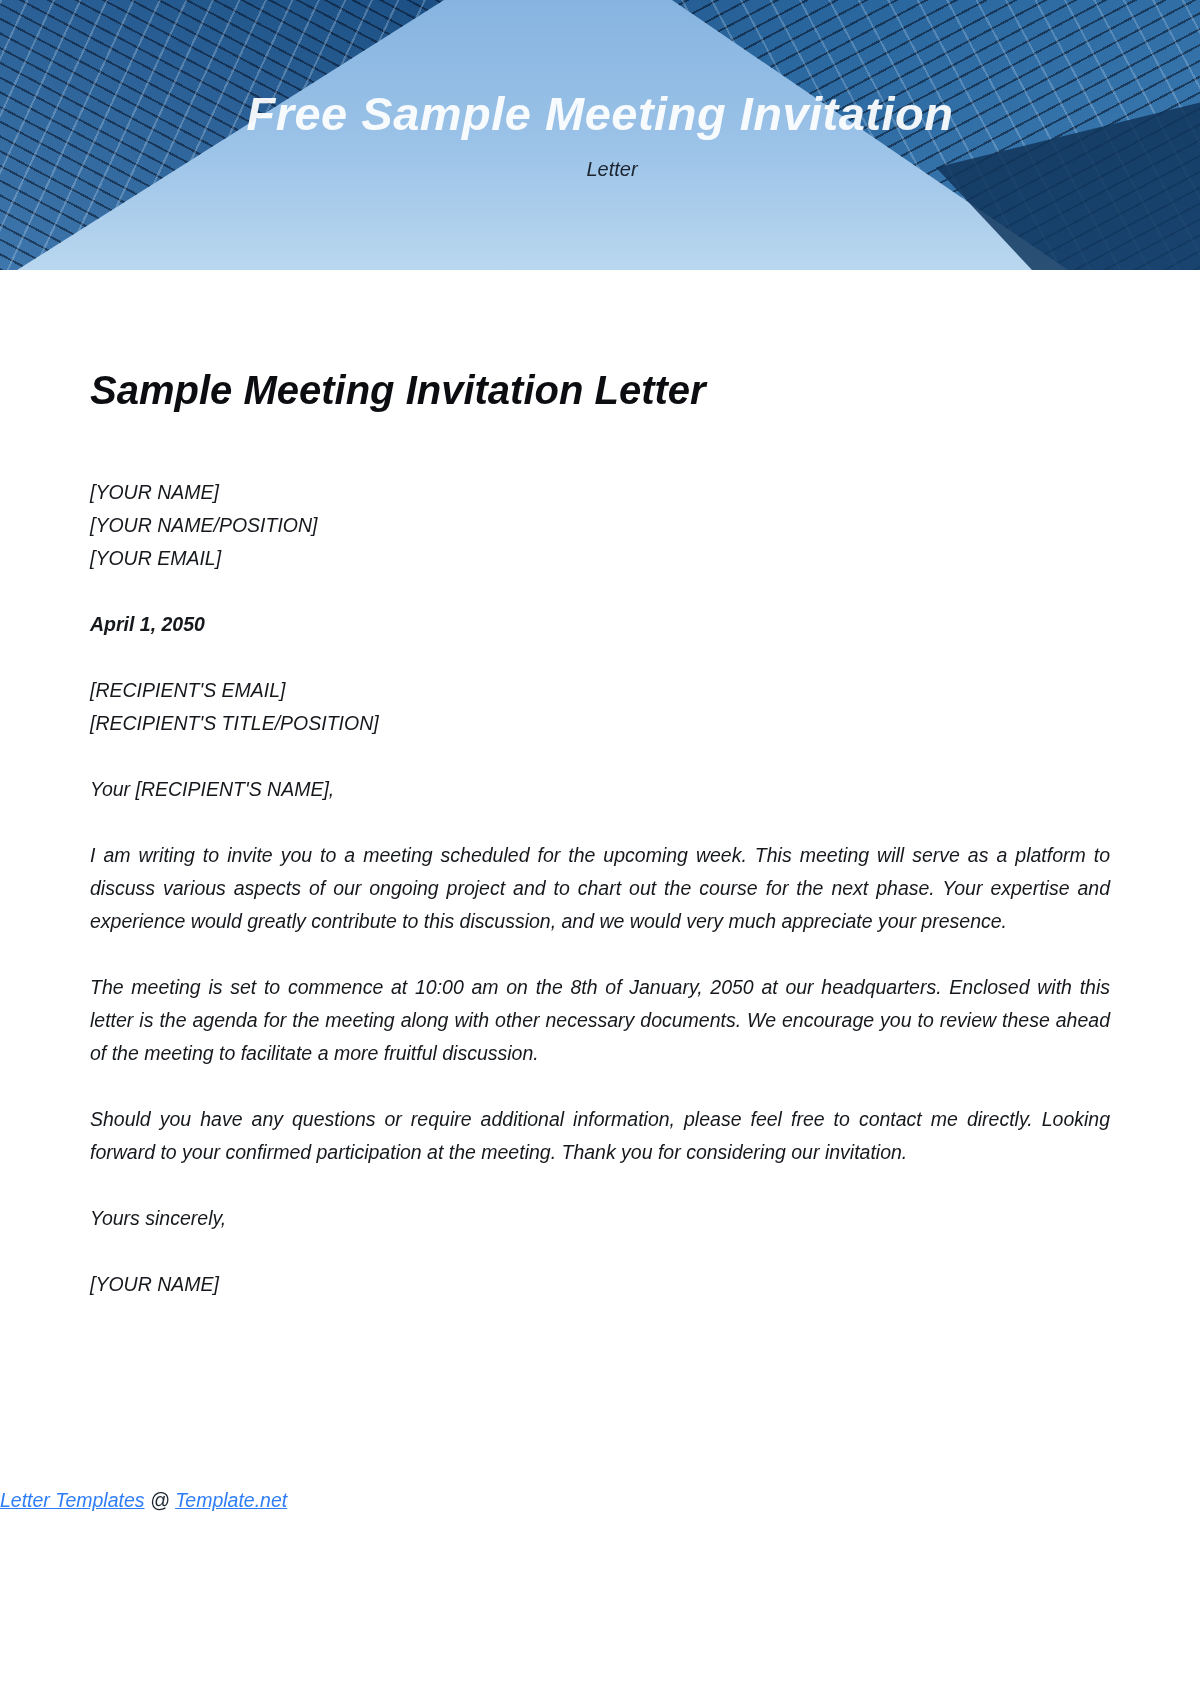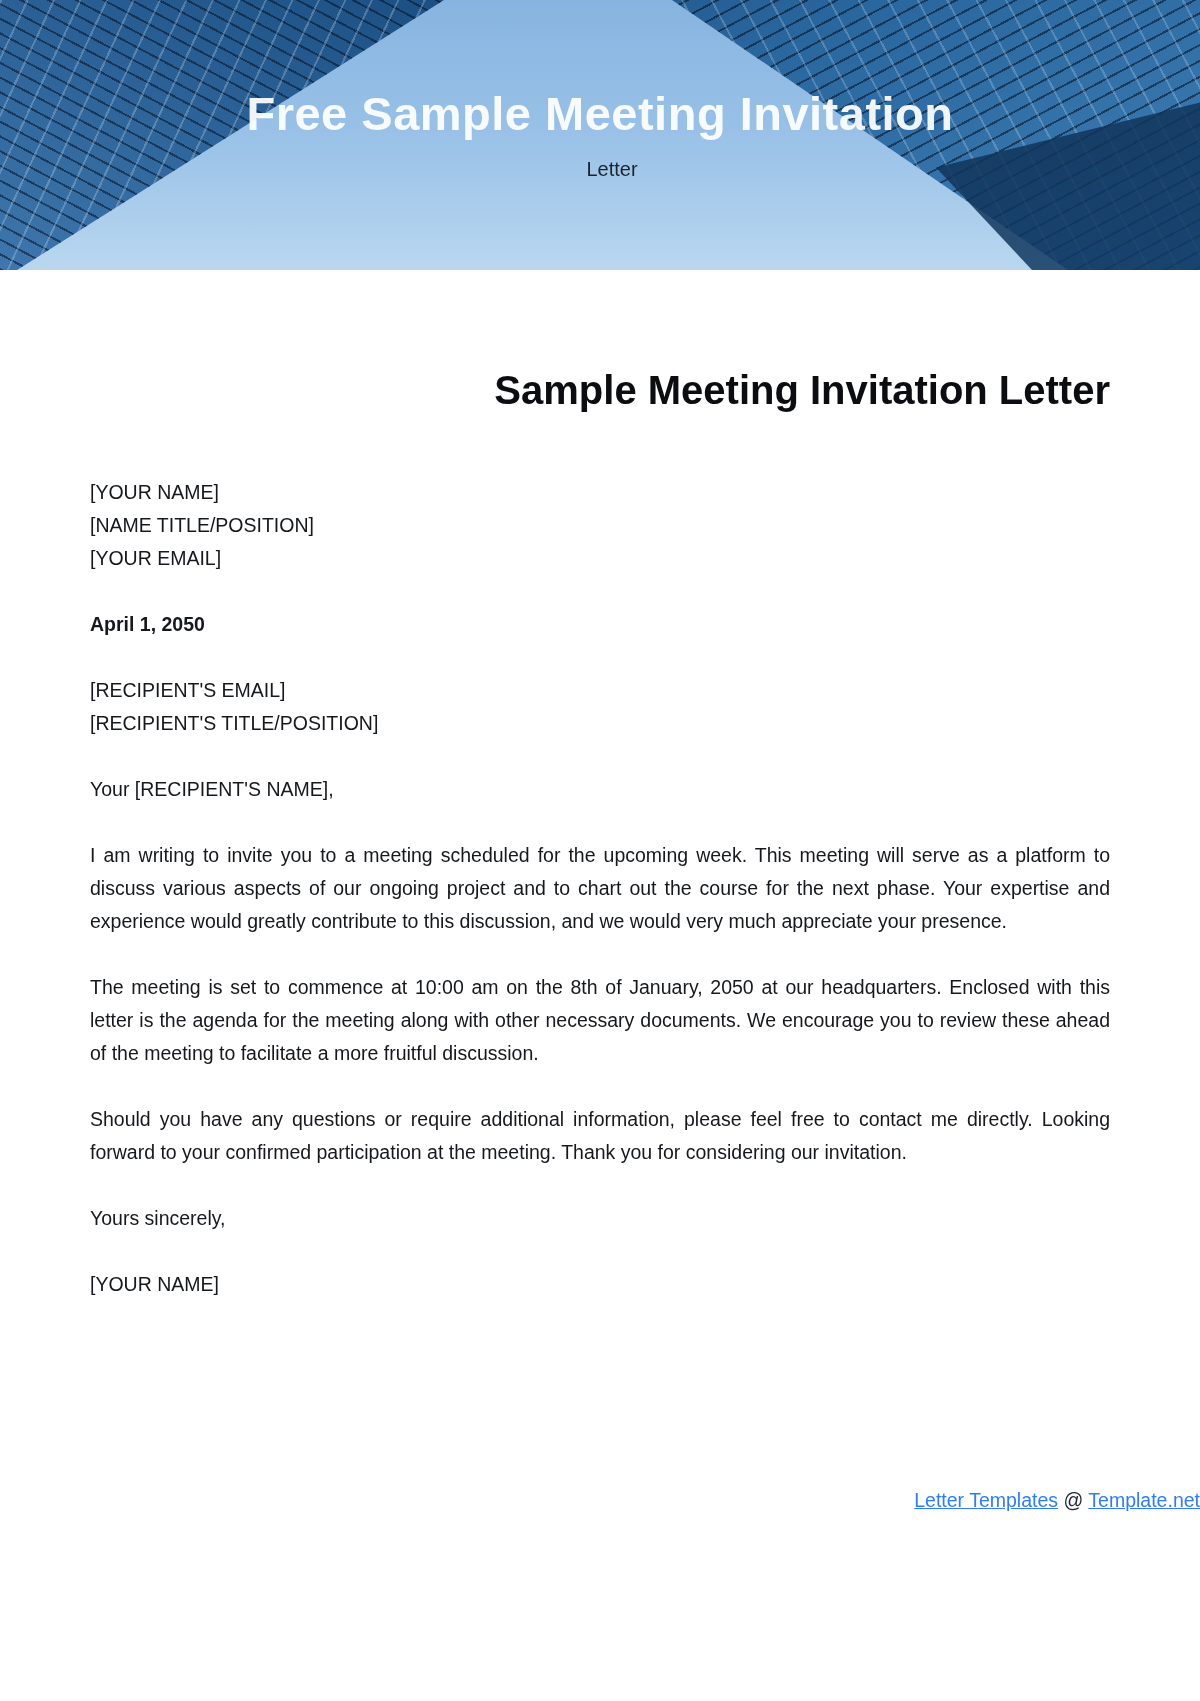--- a/index.html
+++ b/index.html
@@ -8,20 +8,21 @@
     font-family: "Liberation Sans", "DejaVu Sans", sans-serif;
     color: #15181c;
     width: 1200px;
   }
   .page {
     position: relative;
     width: 1200px;
     height: 1701px;
     background: #ffffff;
     overflow: hidden;
+    font-style: italic;
   }
 
   
   .hero {
     position: relative;
     width: 100%;
     height: 270px;
     overflow: hidden;
     background: linear-gradient(180deg, #86b4e0 0%, #9cc3e8 55%, #b9d7ef 100%);
   }
@@ -71,42 +72,42 @@
   }
 
   
   .doc {
     padding: 0 90px;
     font-size: 19.5px;
     line-height: 33px;
   }
   .doc-heading {
     margin: 96px 0 62px 0;
-    text-align: right;
+    text-align: left;
     font-size: 40px;
     line-height: 48px;
     font-weight: 700;
     color: #0b0d10;
   }
   .block { margin-bottom: 33px; }
   .line { display: block; }
   .date-line { font-weight: 700; }
   .para {
     text-align: justify;
     margin-bottom: 33px;
   }
   .closing-block { margin-bottom: 33px; }
 
   
   .footer {
     position: absolute;
     top: 1489px;
     left: 0;
     width: 100%;
-    text-align: right;
+    text-align: left;
     font-size: 19.5px;
     color: #1c2430;
   }
   .footer a {
     color: #2f7df6;
     text-decoration: underline;
     cursor: pointer;
   }
   .footer .sep { color: #1c2430; text-decoration: none; }
 </style>
@@ -121,21 +122,21 @@
     <div class="building right-reflection"></div>
     <h1 class="hero-title">Free Sample Meeting Invitation</h1>
     <div class="hero-subtitle">Letter</div>
   </header>
 
   <main class="doc">
     <h2 class="doc-heading">Sample Meeting Invitation Letter</h2>
 
     <div class="block">
       <span class="line">[YOUR NAME]</span>
-      <span class="line">[NAME TITLE/POSITION]</span>
+      <span class="line">[YOUR NAME/POSITION]</span>
       <span class="line">[YOUR EMAIL]</span>
     </div>
 
     <div class="block date-line">April 1, 2050</div>
 
     <div class="block">
       <span class="line">[RECIPIENT'S EMAIL]</span>
       <span class="line">[RECIPIENT'S TITLE/POSITION]</span>
     </div>
 

